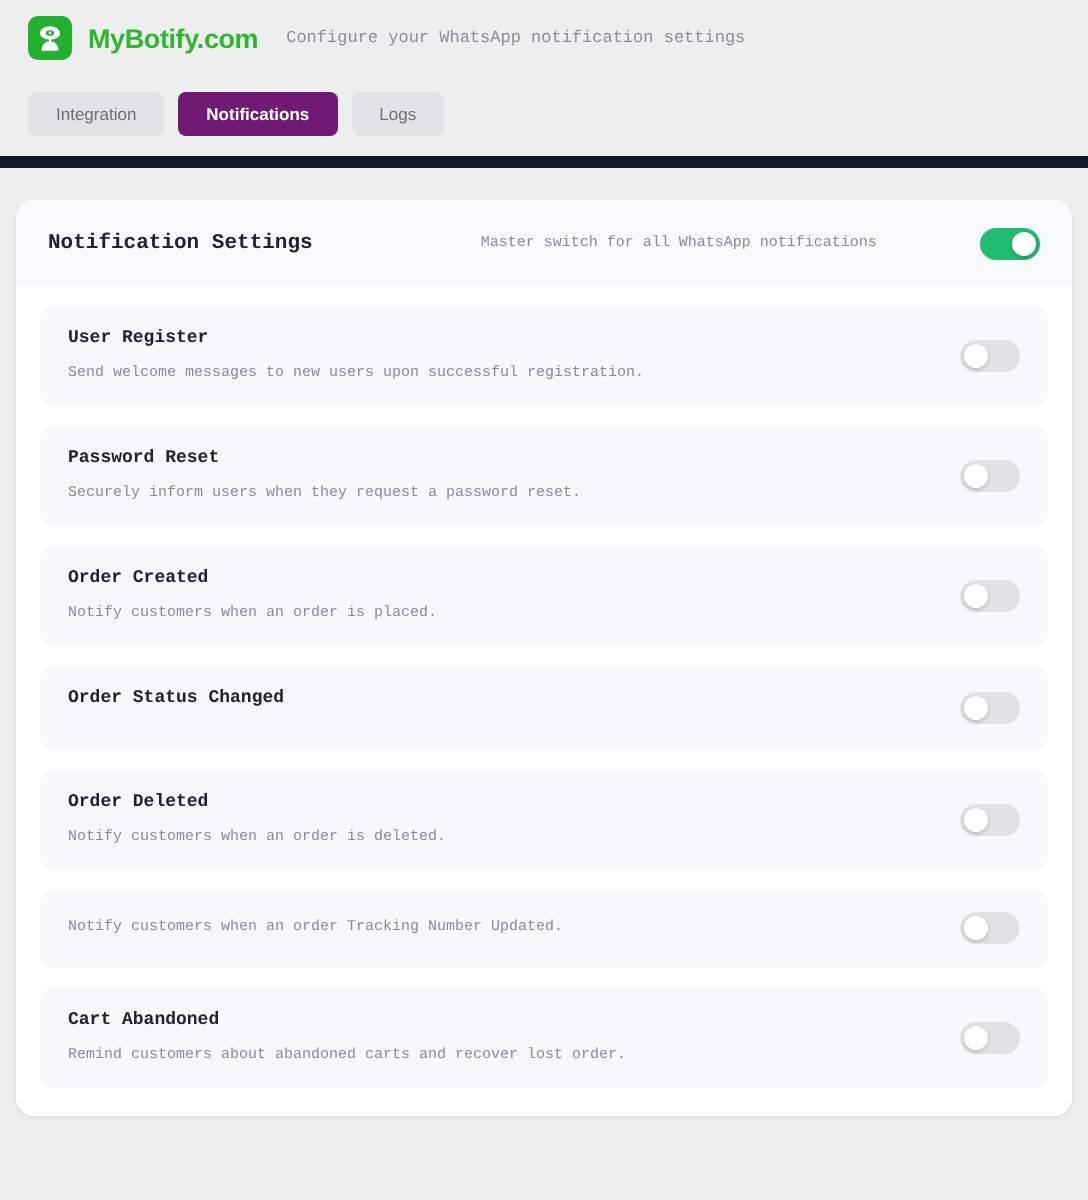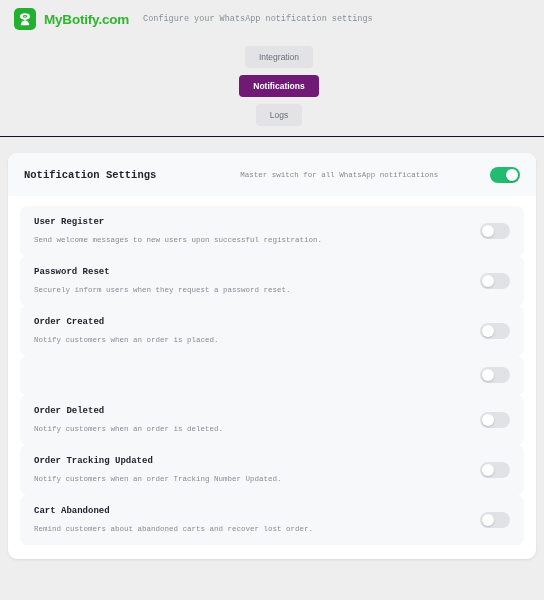--- a/index.html
+++ b/index.html
@@ -58,22 +58,21 @@
     white-space: nowrap;
     font-family: Liberation Mono, monospace;
   }
 
   
   .tabbar {
     display: flex;
     align-items: center;
     gap: 7px;
     padding: 8px 0 10px 14px;
-    border-bottom: 1px solid #0f172a;
-    flex-direction: column;
+    border-bottom: 6px solid #0f172a;
   }
 
   .tab {
     height: 22px;
     padding: 0 14px;
     border-radius: 4px;
     background: #e3e3e5;
     color: #6b7078;
     font-size: 8.5px;
     display: flex;
@@ -151,20 +150,21 @@
   }
 
   .toggle.on { background: #22bb72; }
   .toggle.on .knob { left: 16px; }
 
   
   .rows {
     padding: 10px 12px 0 12px;
     display: flex;
     flex-direction: column;
+    gap: 10px;
   }
 
   .row {
     background: #f7f8fa;
     border-radius: 7px;
     padding: 11px 14px 12px 14px;
     display: flex;
     align-items: center;
   }
 
@@ -250,41 +250,41 @@
         <div class="row-desc">Notify customers when an order is placed.</div>
       </div>
       <span class="spacer"></span>
       <button class="toggle">
         <span class="knob"></span>
       </button>
     </div>
 
     <div class="row">
       <div class="row-text">
+        <div class="row-title">Order Status Changed</div>
       </div>
       <span class="spacer"></span>
       <button class="toggle">
         <span class="knob"></span>
       </button>
     </div>
 
     <div class="row">
       <div class="row-text">
         <div class="row-title">Order Deleted</div>
         <div class="row-desc">Notify customers when an order is deleted.</div>
       </div>
       <span class="spacer"></span>
       <button class="toggle">
         <span class="knob"></span>
       </button>
     </div>
 
     <div class="row">
       <div class="row-text">
-        <div class="row-title">Order Tracking Updated</div>
         <div class="row-desc">Notify customers when an order Tracking Number Updated.</div>
       </div>
       <span class="spacer"></span>
       <button class="toggle">
         <span class="knob"></span>
       </button>
     </div>
 
     <div class="row">
       <div class="row-text">

